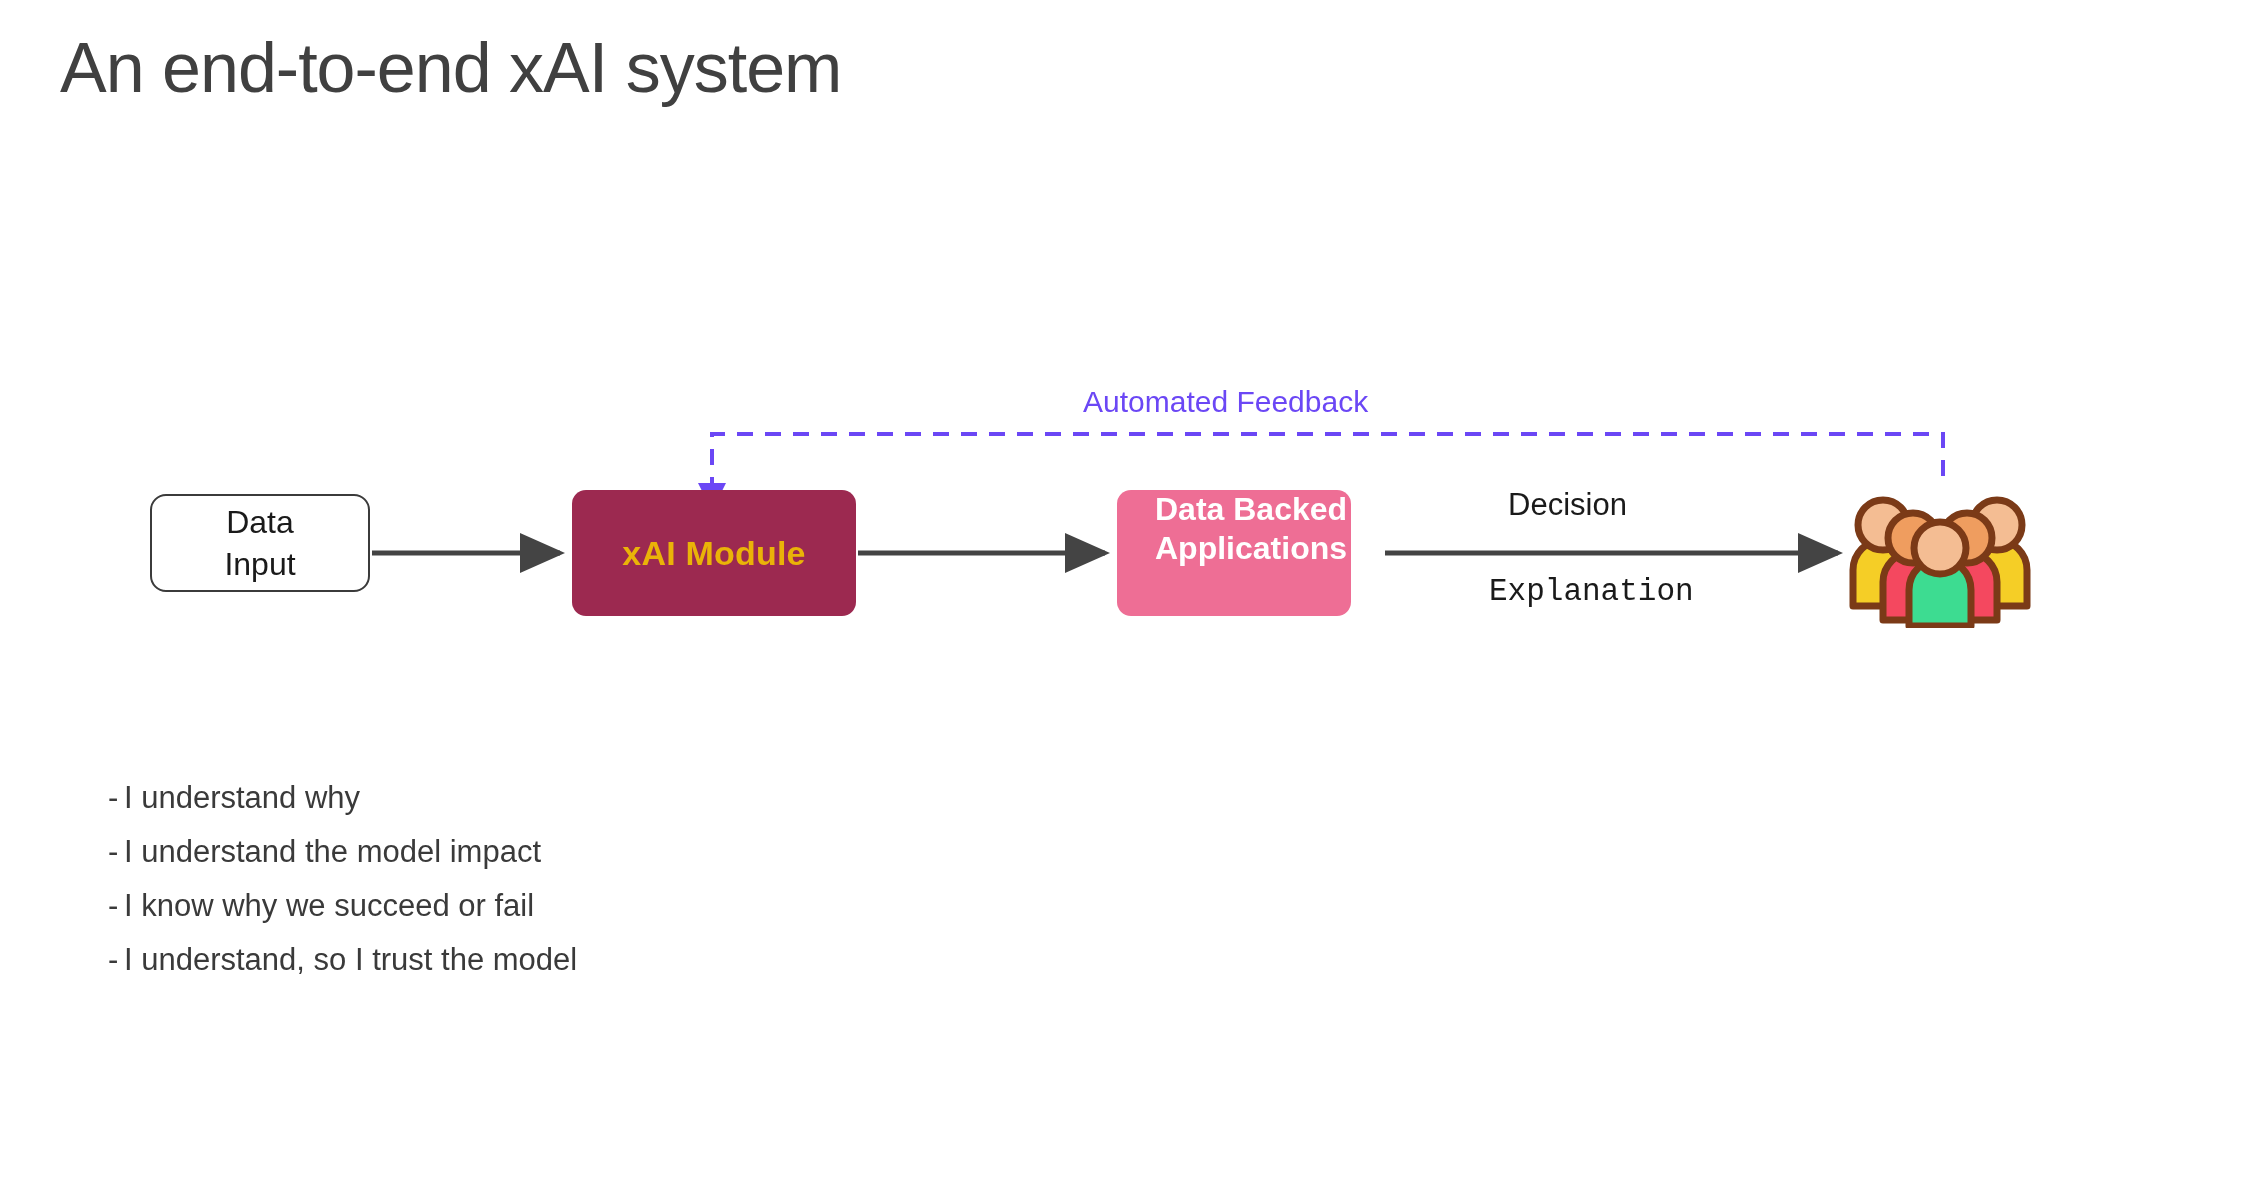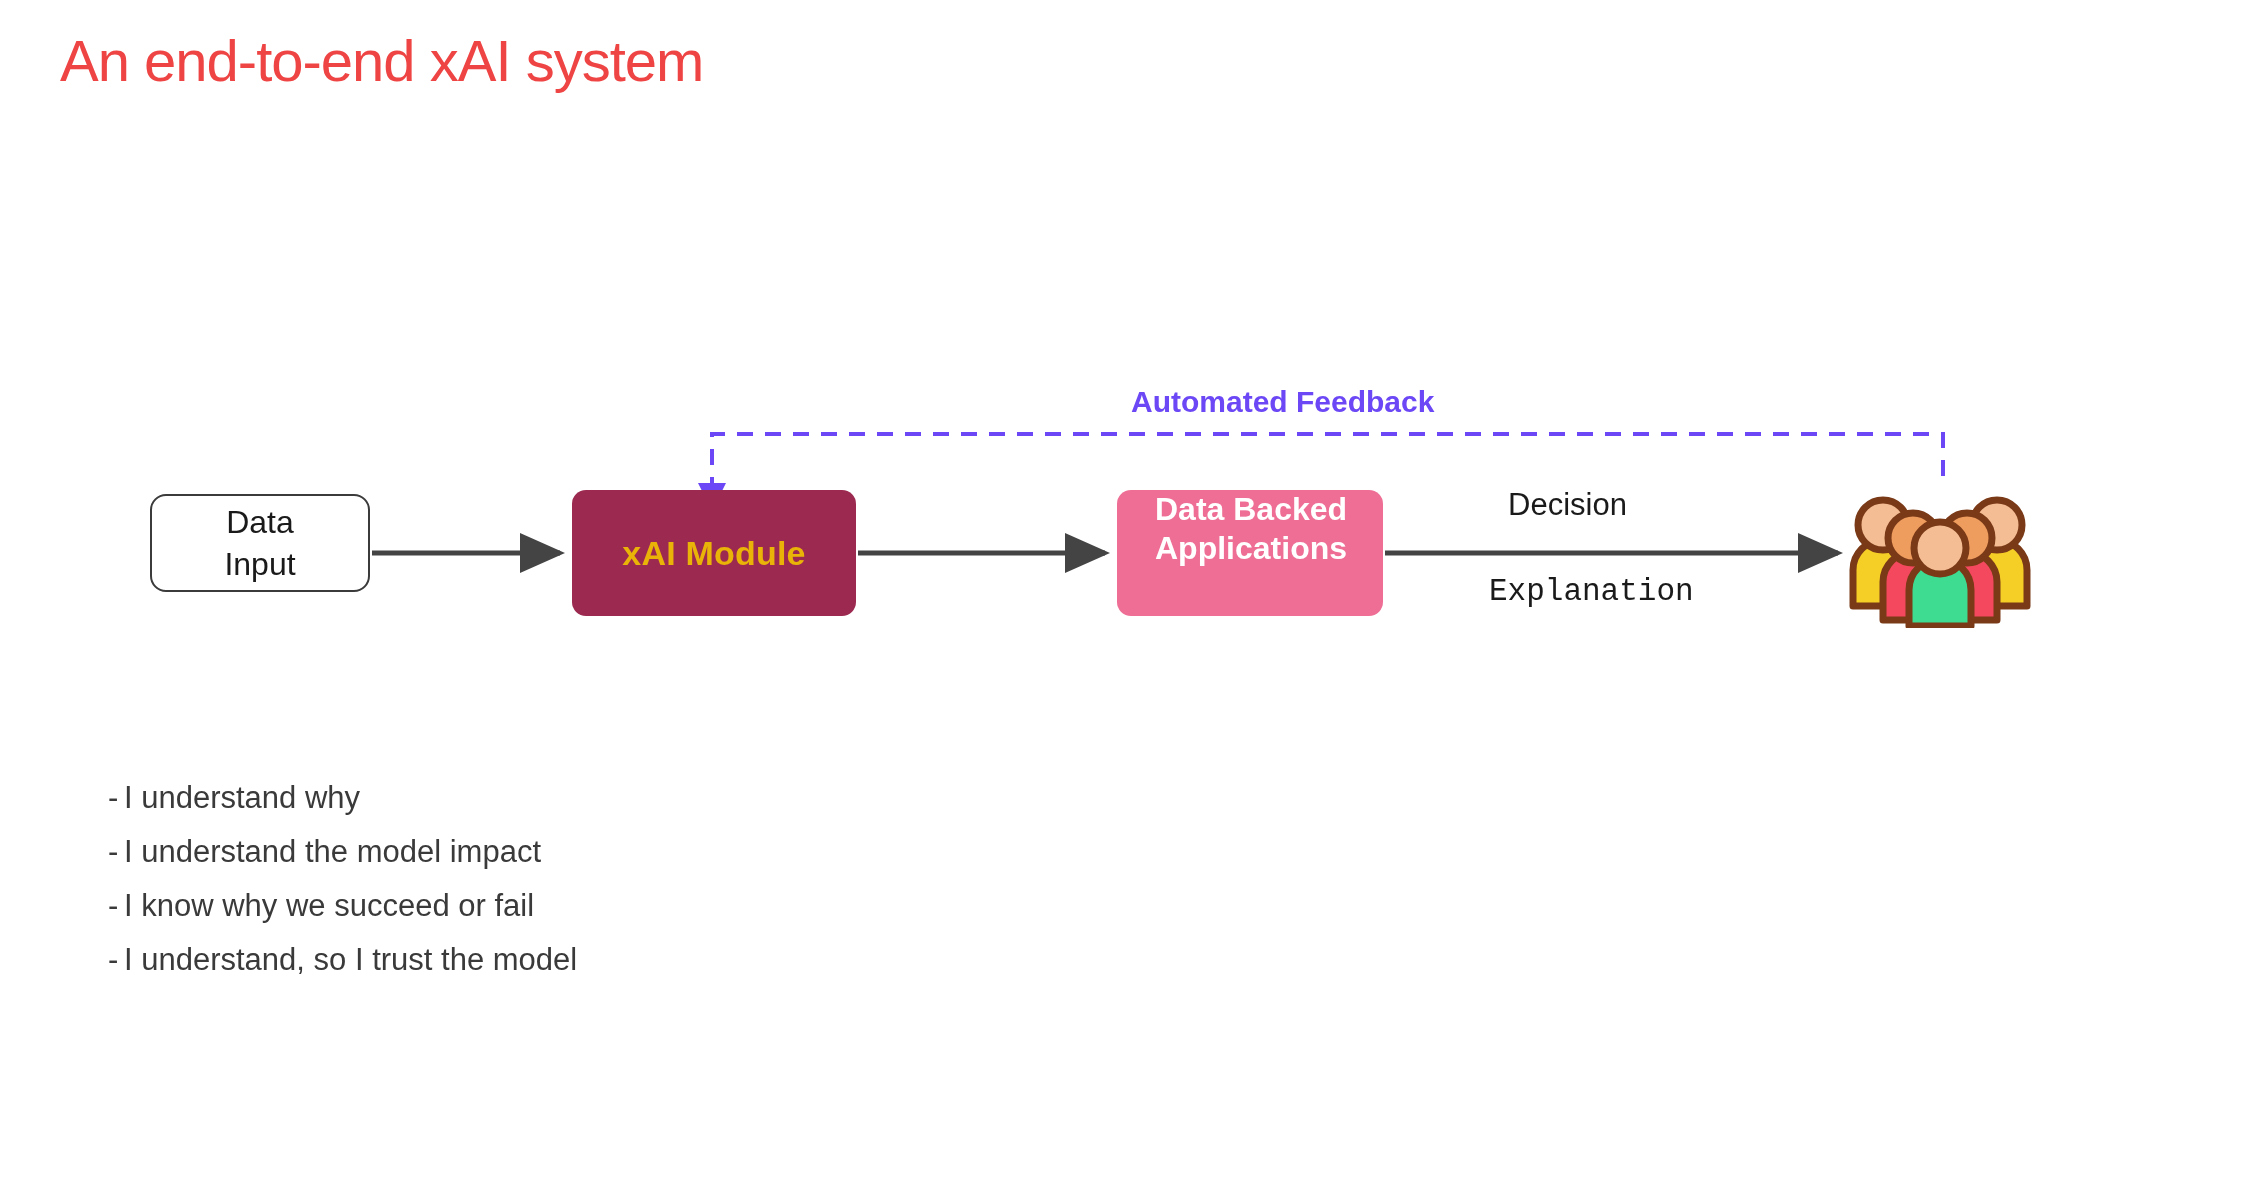--- a/index.html
+++ b/index.html
@@ -13,24 +13,24 @@
     position: relative;
     font-family: "Liberation Sans", sans-serif;
     overflow: hidden;
   }
 
   
   #slide-title {
     position: absolute;
     left: 60px;
     top: 28px;
-    font-size: 58px;
+    font-size: 70px;
     font-weight: 400;
     letter-spacing: -1px;
-    color: #ef4444;
+    color: #404040;
     white-space: nowrap;
     line-height: 1.15;
   }
   #diagram-svg {
     position: absolute;
     left: 0;
     top: 0;
     width: 2246px;
     height: 1186px;
     pointer-events: none;
@@ -70,21 +70,21 @@
     border-radius: 14px;
     color: #eab308;
     font-size: 34px;
     font-weight: bold;
     letter-spacing: 0.2px;
   }
 
   #node-data-backed-applications {
     left: 1117px;
     top: 490px;
-    width: 266px;
+    width: 234px;
     height: 126px;
     background: #ee6e95;
     border-radius: 14px;
     color: #ffffff;
     font-size: 32px;
     font-weight: bold;
     line-height: 1.22;
     justify-content: flex-start;
     flex-direction: column;
     align-items: flex-start;
@@ -99,24 +99,23 @@
     white-space: nowrap;
   }
   #label-decision  { left: 1508px; top: 487px; }
   #label-explanation { left: 1489px; top: 574px; font-family: Liberation Mono, monospace; }
 
   #label-automated-feedback {
     position: absolute;
     left: 1083px;
     top: 385px;
     font-size: 30px;
-    font-weight: bold;
+    font-weight: normal;
     color: #6b47f5;
     white-space: nowrap;
-    margin-left: 48px;
   }
 
   
   #audience-icon {
     position: absolute;
     left: 1845px;
     top: 478px;
     width: 190px;
     height: 150px;
   }

